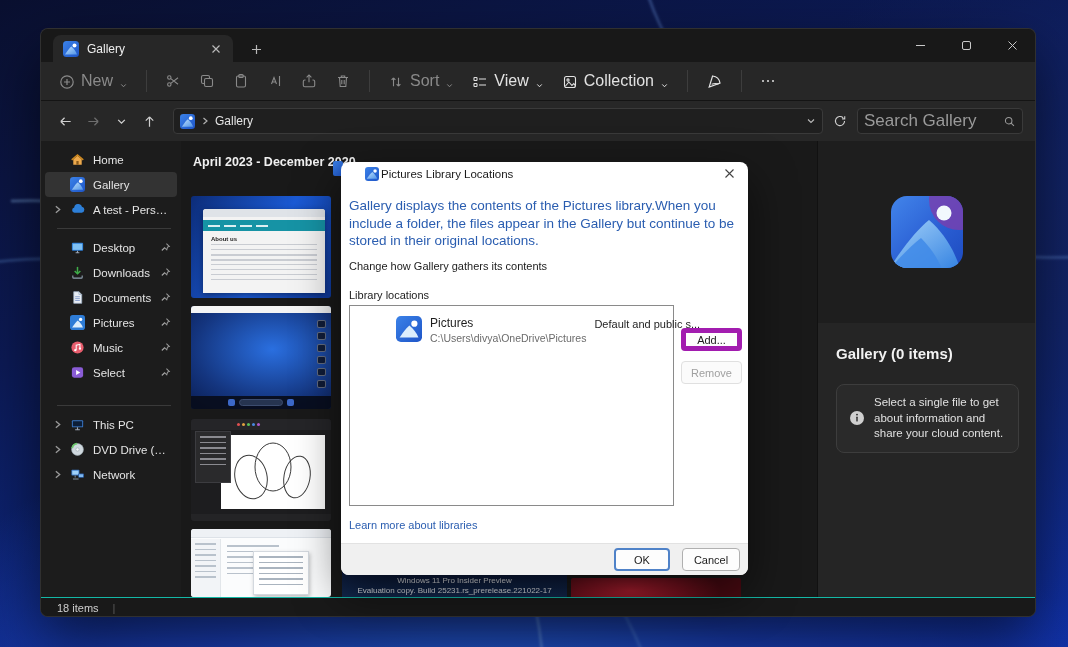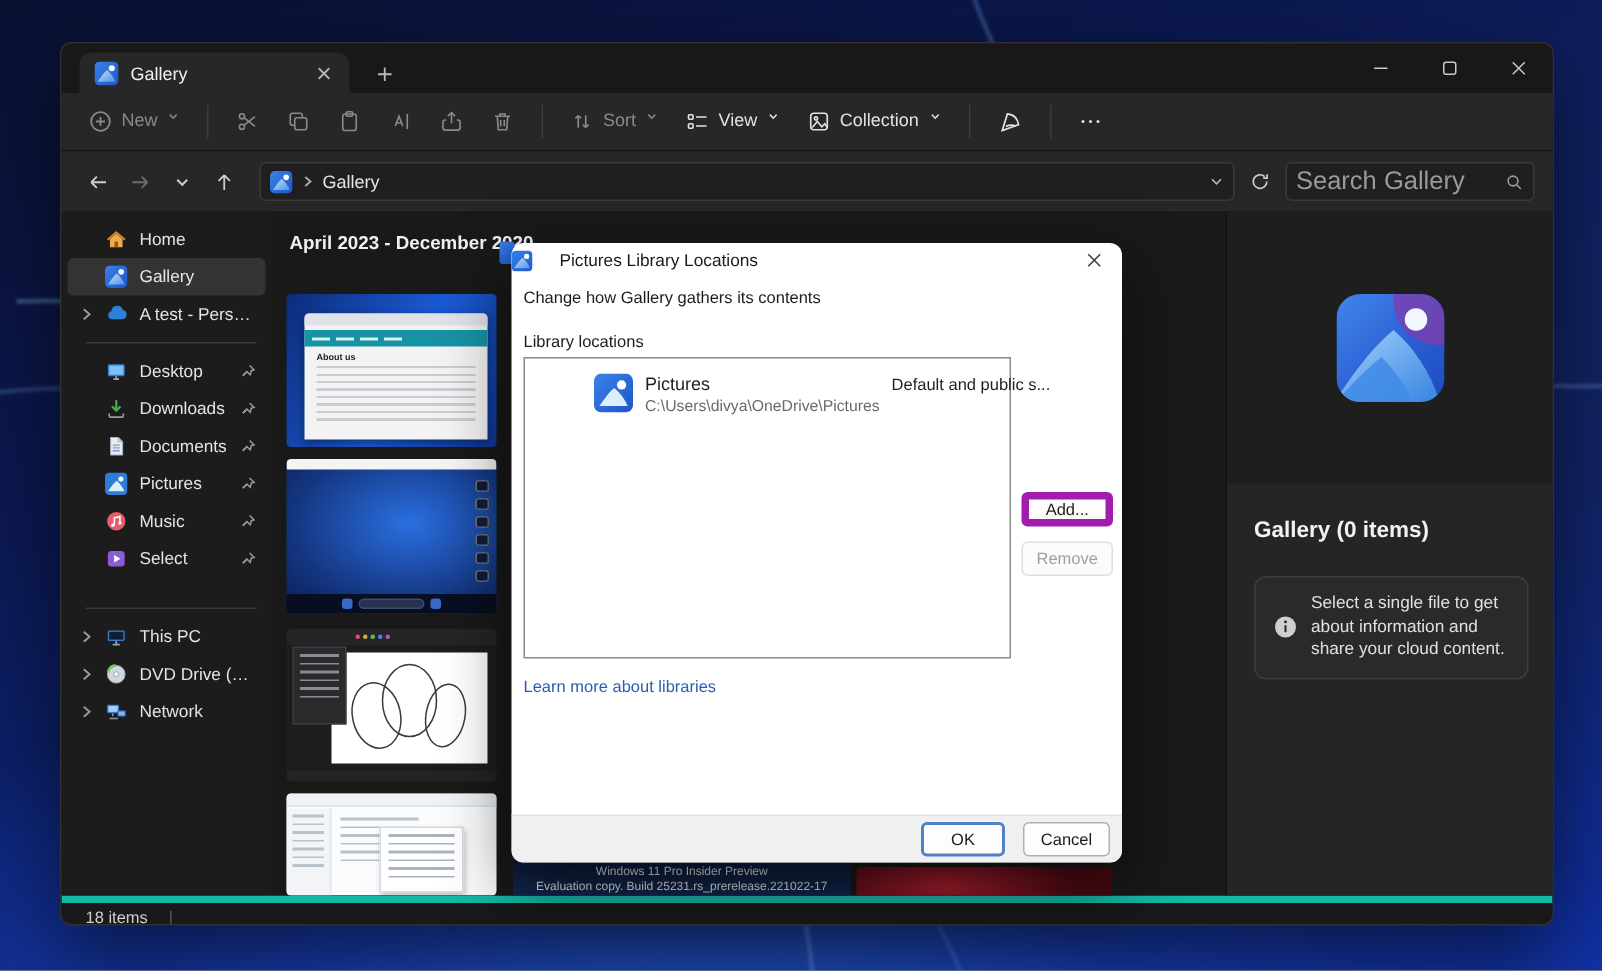--- a/index.html
+++ b/index.html
@@ -24,21 +24,21 @@
   .tabbar { position:relative; height:33px; background:#181818; display:flex; align-items:flex-end; }
   .tab { margin-left:12px; width:180px; height:27px; background:#272727; border-radius:8px 8px 0 0; display:flex; align-items:center; gap:8px; padding:0 8px 0 10px; }
   .tab-title { font-size:12px; color:#efefef; flex:1; white-space:nowrap; overflow:hidden; }
   .tab-close, .newtab { display:flex; align-items:center; justify-content:center; width:18px; height:18px; border-radius:4px; color:#b9b9b9; }
   .newtab { margin-left:14px; margin-bottom:4px; }
   .caption { position:absolute; right:0; top:0; height:33px; display:flex; }
   .cap-btn { width:46px; height:33px; display:flex; align-items:center; justify-content:center; color:#c9c9c9; }
 
   
   .toolbar { height:39px; background:#272727; display:flex; align-items:center; padding:0 10px; gap:2px; border-bottom:1px solid #141414; }
-  .tbtn { display:flex; align-items:flex-start; gap:6px; padding:5px 8px; border-radius:5px; font-size:12px; color:#e2e2e2; }
+  .tbtn { display:flex; align-items:flex-end; gap:6px; padding:5px 8px; border-radius:5px; font-size:16px; color:#e2e2e2; }
   .tbtn.dis { color:#8a8a8a; }
   .tbtn .lbl { white-space:nowrap; }
   .tsep { width:1px; height:22px; background:#3d3d3d; margin:0 8px; }
   .ico { display:inline-flex; }
   .teal { color:#6f959b; }
 
   
   .addr { height:40px; background:#272727; display:flex; align-items:center; padding:0 12px; gap:4px; }
   .navbtn { width:24px; height:24px; display:flex; align-items:center; justify-content:center; color:#cfcfcf; border-radius:4px; }
   .navbtn.dis { color:#6e6e6e; }
@@ -108,28 +108,28 @@
 
   
   .preview { width:218px; flex:none; background:#1e1e1e; border-left:1px solid #111; display:flex; flex-direction:column; }
   .pv-top { height:182px; display:flex; align-items:center; justify-content:center; }
   .pv-bottom { flex:1; background:#252525; padding:22px 16px 0 18px; }
   .pv-title { font-size:15px; font-weight:bold; color:#f2f2f2; margin-bottom:22px; }
   .infobox { border:1px solid #3d3d3d; background:#2a2a2a; border-radius:8px; padding:10px 12px; display:flex; gap:9px; align-items:center; }
   .infobox .txt { font-size:11.5px; color:#e0e0e0; line-height:1.35; }
 
   
-  .statusbar { height:21px; background:#191919; border-top:5px solid #14b8a6; display:flex; align-items:flex-end; padding:0 16px; }
+  .statusbar { height:21px; background:#191919; border-top:1px solid #14b8a6; display:flex; align-items:center; padding:0 16px; }
   .status-count { font-size:11px; color:#cfcfcf; }
   .status-div { margin-left:14px; color:#5a5a5a; font-size:11px; }
 
   
   #dlg { position:absolute; left:341px; top:162px; width:407px; height:413px; background:#ffffff; border-radius:8px;
     box-shadow:0 18px 45px rgba(0,0,0,.55); z-index:10; overflow:hidden; color:#1c1c1c; }
-  .dlg-title { height:23px; display:flex; align-items:center; padding:0 6px 0 0; gap:18px; }
+  .dlg-title { height:23px; display:flex; align-items:center; padding:0 6px 0 24px; gap:2px; }
   .dlg-title-text { font-size:11.5px; color:#1a1a1a; flex:1; }
   .dlg-x { width:26px; height:19px; display:flex; align-items:center; justify-content:center; color:#444; border-radius:4px; }
   .dlg-body { position:relative; padding:8px 8px 0 8px; }
   .dlg-intro { font-size:13.5px; color:#2a5db0; line-height:1.3; margin:4px 0 10px 0; }
   .dlg-hint { font-size:11px; color:#1c1c1c; margin-bottom:17px; }
   .dlg-listlabel { font-size:11px; color:#1c1c1c; margin-bottom:4px; }
   .listbox { width:325px; height:201px; border:1px solid #8a8a8a; background:#fff; }
   .loc-item { display:flex; align-items:flex-start; gap:8px; padding:10px 8px 0 46px; }
   .loc-name { font-size:12px; color:#1f1f1f; }
   .loc-path { font-size:10.5px; color:#6b6b6b; margin-top:2px; }
@@ -747,20 +747,21 @@
           </svg>
       </span>
       <span class="dlg-title-text">Pictures Library Locations</span>
       <span class="dlg-x">
         <svg width="11" height="11" viewBox="0 0 11 11" stroke="currentColor" stroke-width="1.1" fill="none">
             <path d="M1.5 1.5 9.5 9.5 M9.5 1.5 1.5 9.5"></path>
           </svg>
       </span>
     </div>
     <div class="dlg-body">
+      <div class="dlg-intro">Gallery displays the contents of the Pictures library.When you include a folder, the files appear in the Gallery but continue to be stored in their original locations.</div>
       <div class="dlg-hint">Change how Gallery gathers its contents</div>
       <div class="dlg-listlabel">Library locations</div>
       <div class="listbox">
         <div class="loc-item">
           <span class="ico">
             <svg width="26" height="26" viewBox="0 0 16 16">
                 <rect width="16" height="16" rx="3" fill="url(#galbg)"></rect>
                 <circle cx="11.3" cy="4.7" r="1.9" fill="#fff"></circle>
                 <path d="M2.2 13.3 C5 9.2 6.8 7 8.3 5.9 C10.8 8 12.8 10.7 13.8 13.3 Z" fill="#dceefc"></path>
               </svg>

